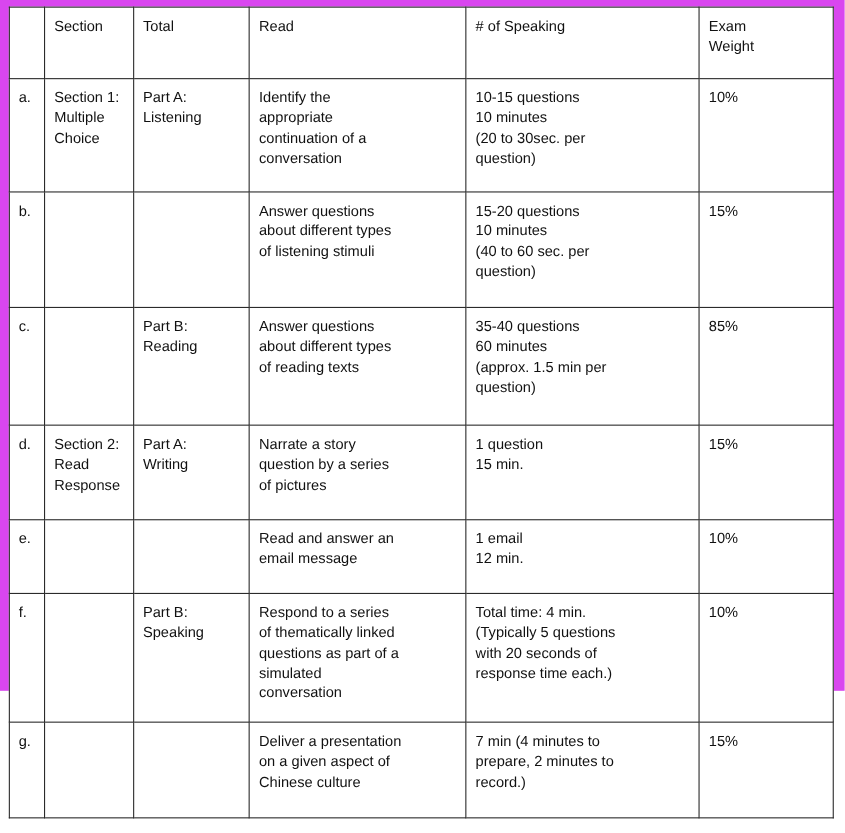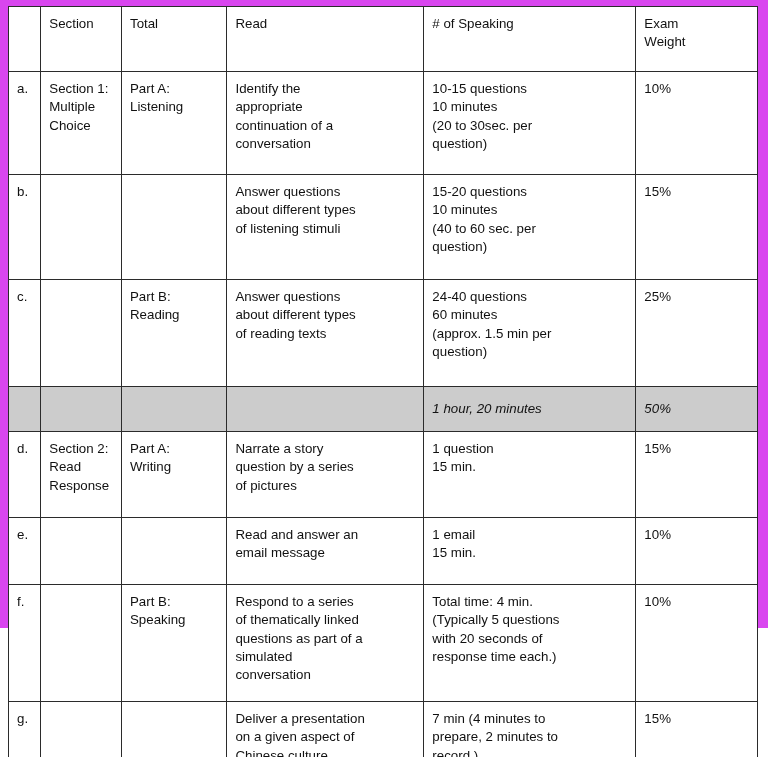--- a/index.html
+++ b/index.html
@@ -184,50 +184,30 @@
         <td>
             <span class="cell-text">Part B:
 Reading</span>
           </td>
         <td>
             <span class="cell-text">Answer questions
 about different types
 of reading texts</span>
           </td>
         <td>
-            <span class="cell-text">24-40 questions
+            <span class="cell-text">35-40 questions
 60 minutes
 (approx. 1.5 min per
 question)</span>
           </td>
         <td>
-            <span class="cell-text">25%</span>
-          </td>
-      </tr>
-
-      <tr class="summary-row">
-        <td>
-            <span class="cell-text"></span>
-          </td>
-        <td>
-            <span class="cell-text"></span>
-          </td>
-        <td>
-            <span class="cell-text"></span>
-          </td>
-        <td>
-            <span class="cell-text"></span>
-          </td>
-        <td>
-            <span class="cell-text">1 hour, 20 minutes</span>
-          </td>
-        <td>
-            <span class="cell-text">50%</span>
-          </td>
-      </tr>
+            <span class="cell-text">85%</span>
+          </td>
+      </tr>
+
 
       <tr class="row-d">
         <td>
             <span class="cell-text">d.</span>
           </td>
         <td>
             <span class="cell-text">Section 2:
 Read
 Response</span>
           </td>
@@ -258,21 +238,21 @@
           </td>
         <td>
             <span class="cell-text"></span>
           </td>
         <td>
             <span class="cell-text">Read and answer an
 email message</span>
           </td>
         <td>
             <span class="cell-text">1 email
-15 min.</span>
+12 min.</span>
           </td>
         <td>
             <span class="cell-text">10%</span>
           </td>
       </tr>
 
       <tr class="row-f">
         <td>
             <span class="cell-text">f.</span>
           </td>

